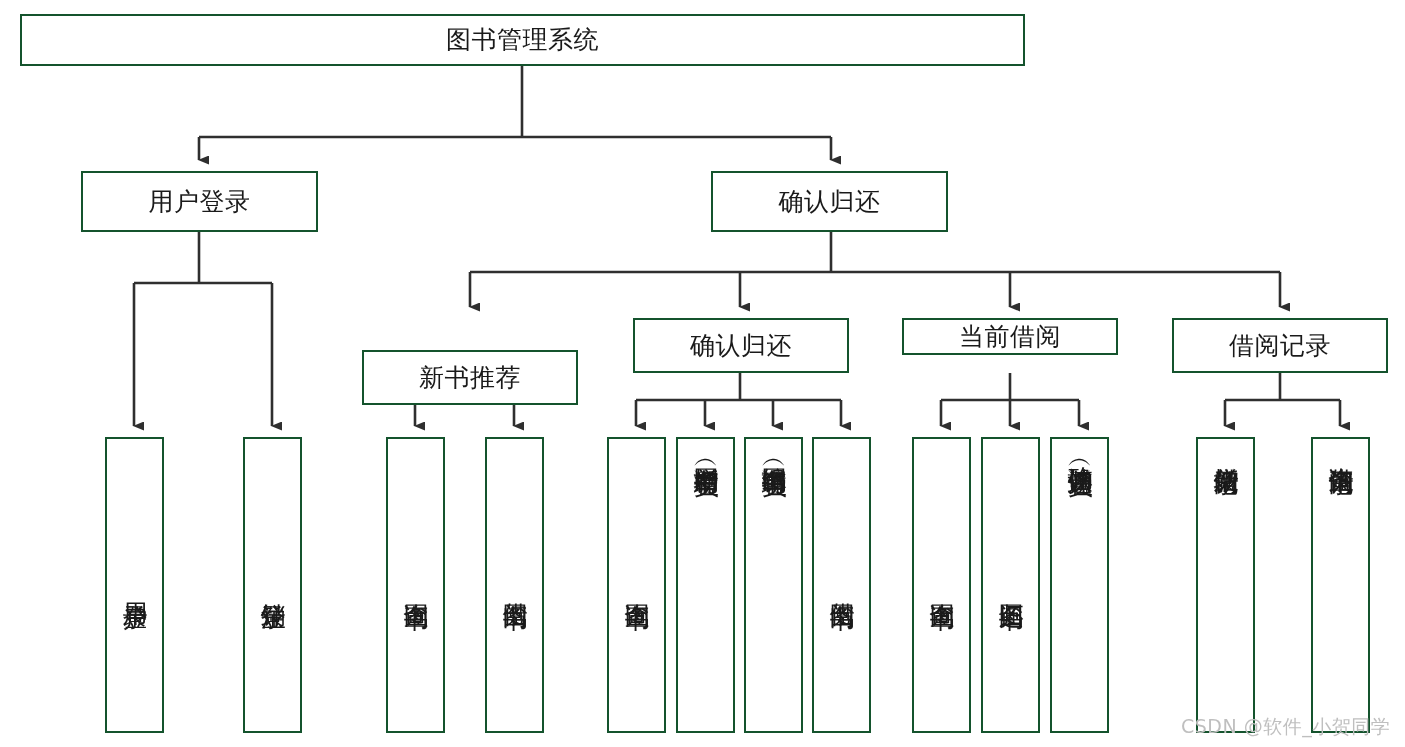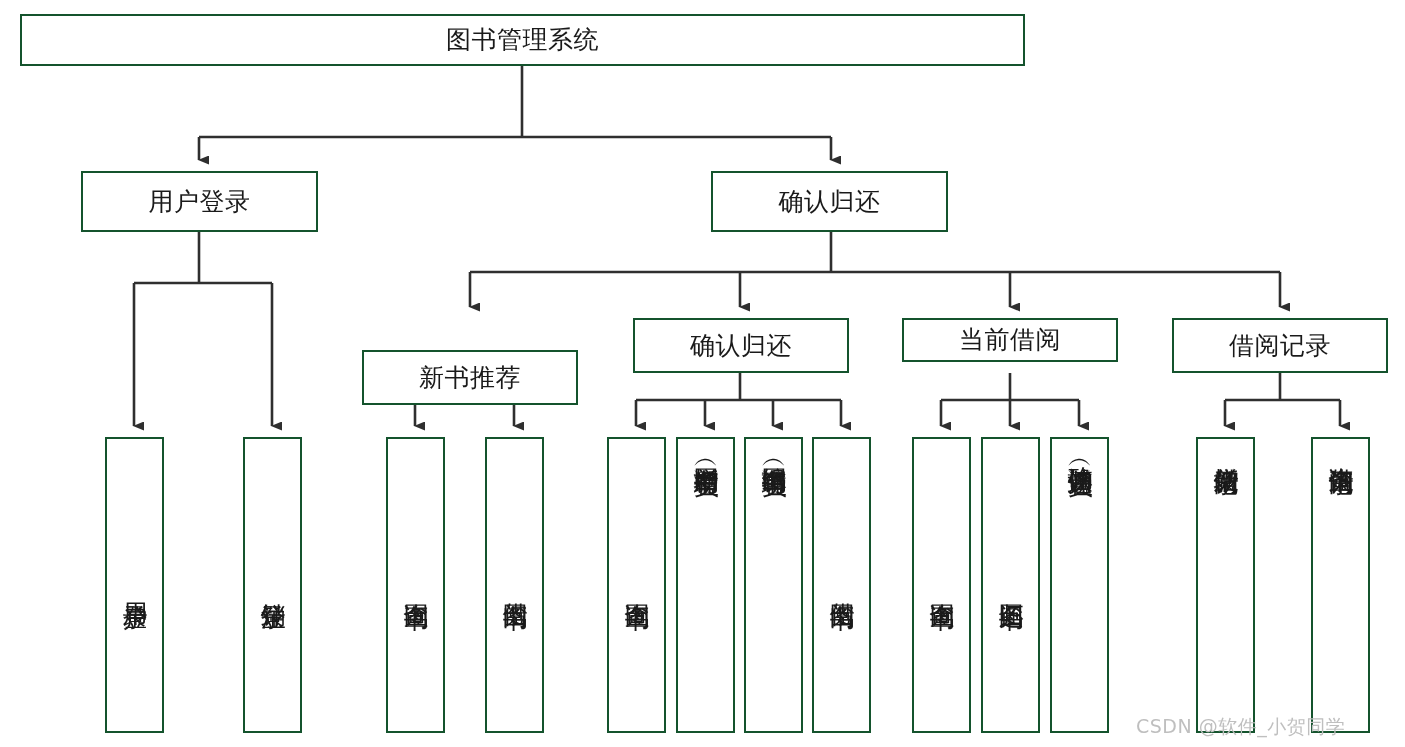--- a/index.html
+++ b/index.html
@@ -55,21 +55,21 @@
     line-height: 1.22;
     letter-spacing: 1px;
     white-space: nowrap;
     -webkit-text-orientation: upright;
   }
   .node.vert.pad-top .vlabel {
     margin-top: 0px;
   }
   .watermark {
     position: absolute;
-    left: 1136px;
+    left: 1181px;
     top: 714px;
     font-size: 19px;
     color: #bfbfbf;
     white-space: nowrap;
     letter-spacing: 0.5px;
   }
 </style>
 </head>
 <body>
 
@@ -135,21 +135,21 @@
   <div class="node horiz" style="left:711px; top:171px; width:237px; height:61px;">
     <span>确认归还</span>
   </div>
 
   <div class="node horiz" style="left:362px; top:318px; width:216px; height:55px;margin-top:32px;">
     <span>新书推荐</span>
   </div>
   <div class="node horiz" style="left:633px; top:318px; width:216px; height:55px;">
     <span>确认归还</span>
   </div>
-  <div class="node horiz" style="left:902px; top:318px; width:216px; height:44px;">
+  <div class="node horiz" style="left:902px; top:318px; width:216px; height:37px;">
     <span>当前借阅</span>
   </div>
   <div class="node horiz" style="left:1172px; top:318px; width:216px; height:55px;text-align:center;">
     <span>借阅记录</span>
   </div>
 
   <div class="node vert" style="left: 105px; top: 437px; width: 59px; height: 296px; align-items: center; padding-top: 0px;">
     <span class="vlabel">用户登录</span>
   </div>
   <div class="node vert" style="left: 243px; top: 437px; width: 59px; height: 296px; align-items: center; padding-top: 0px;">

